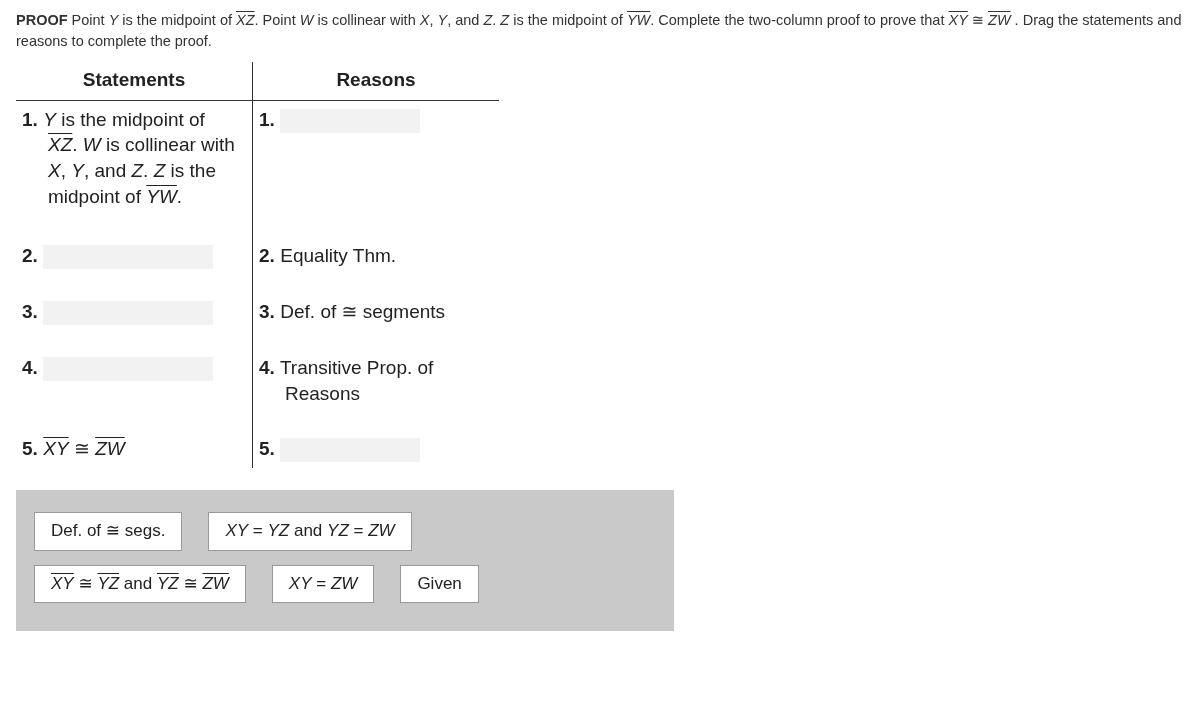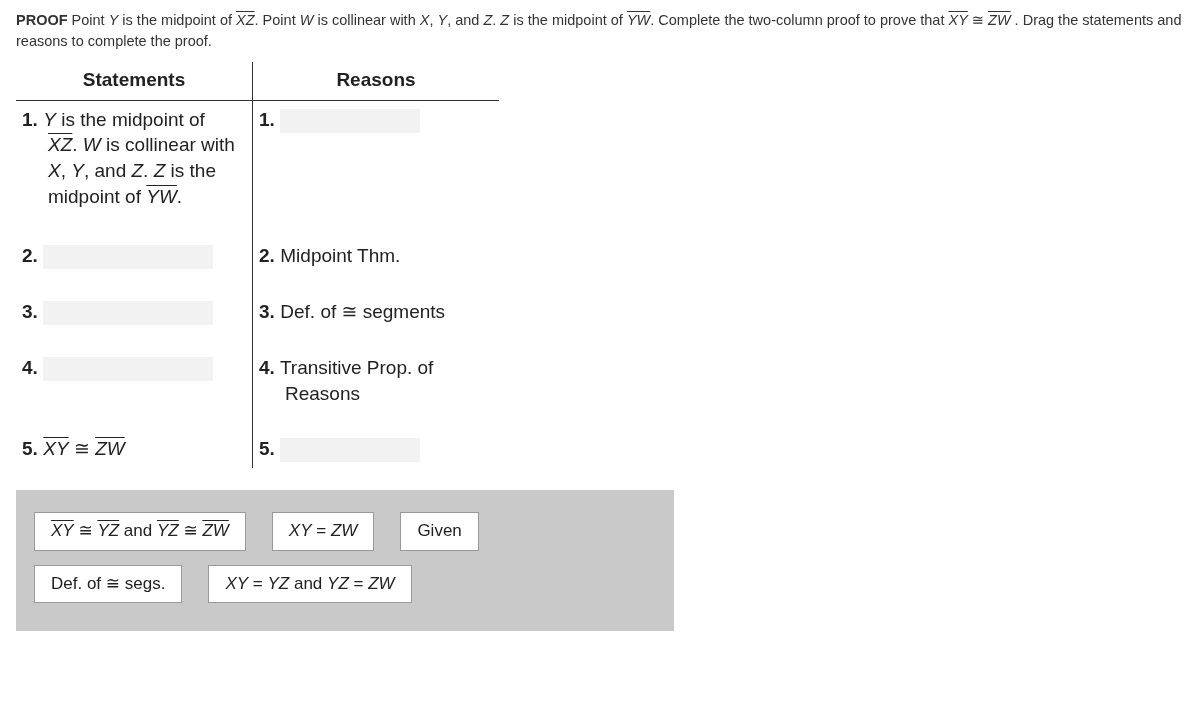--- a/index.html
+++ b/index.html
@@ -115,21 +115,21 @@
         <span class="dropzone small"></span>
       </td>
     </tr>
 
     <tr class="row-space2">
       <td class="col-stmt">
         <span class="rownum">2.</span>
         <span class="dropzone"></span>
       </td>
       <td class="col-reason">
-        <span class="rownum">2.</span><span> Midpoint Thm.</span>
+        <span class="rownum">2.</span><span> Equality Thm.</span>
       </td>
     </tr>
 
     <tr class="row-space">
       <td class="col-stmt">
         <span class="rownum">3.</span>
         <span class="dropzone"></span>
       </td>
       <td class="col-reason">
         <span class="rownum">3.</span><span> Def. of ≅ segments</span>
@@ -156,30 +156,30 @@
         <span class="rownum">5.</span>
         <span class="dropzone small"></span>
       </td>
     </tr>
   </tbody>
 </table>
 
 <div class="bank">
   <div>
     <span class="tile">
+      <span>Def. of ≅ segs.</span>
+    </span>
+    <span class="tile">
+      <span class="ital">XY</span><span> = </span><span class="ital">YZ</span><span> and </span><span class="ital">YZ</span><span> = </span><span class="ital">ZW</span>
+    </span>
+  </div>
+  <div>
+    <span class="tile">
       <span class="ov">XY</span><span class="cong"> ≅ </span><span class="ov">YZ</span><span> and </span><span class="ov">YZ</span><span class="cong"> ≅ </span><span class="ov">ZW</span>
     </span>
     <span class="tile">
       <span class="ital">XY</span><span> = </span><span class="ital">ZW</span>
     </span>
     <span class="tile">
       <span>Given</span>
     </span>
   </div>
-  <div>
-    <span class="tile">
-      <span>Def. of ≅ segs.</span>
-    </span>
-    <span class="tile">
-      <span class="ital">XY</span><span> = </span><span class="ital">YZ</span><span> and </span><span class="ital">YZ</span><span> = </span><span class="ital">ZW</span>
-    </span>
-  </div>
 </div>
 
 </body></html>

